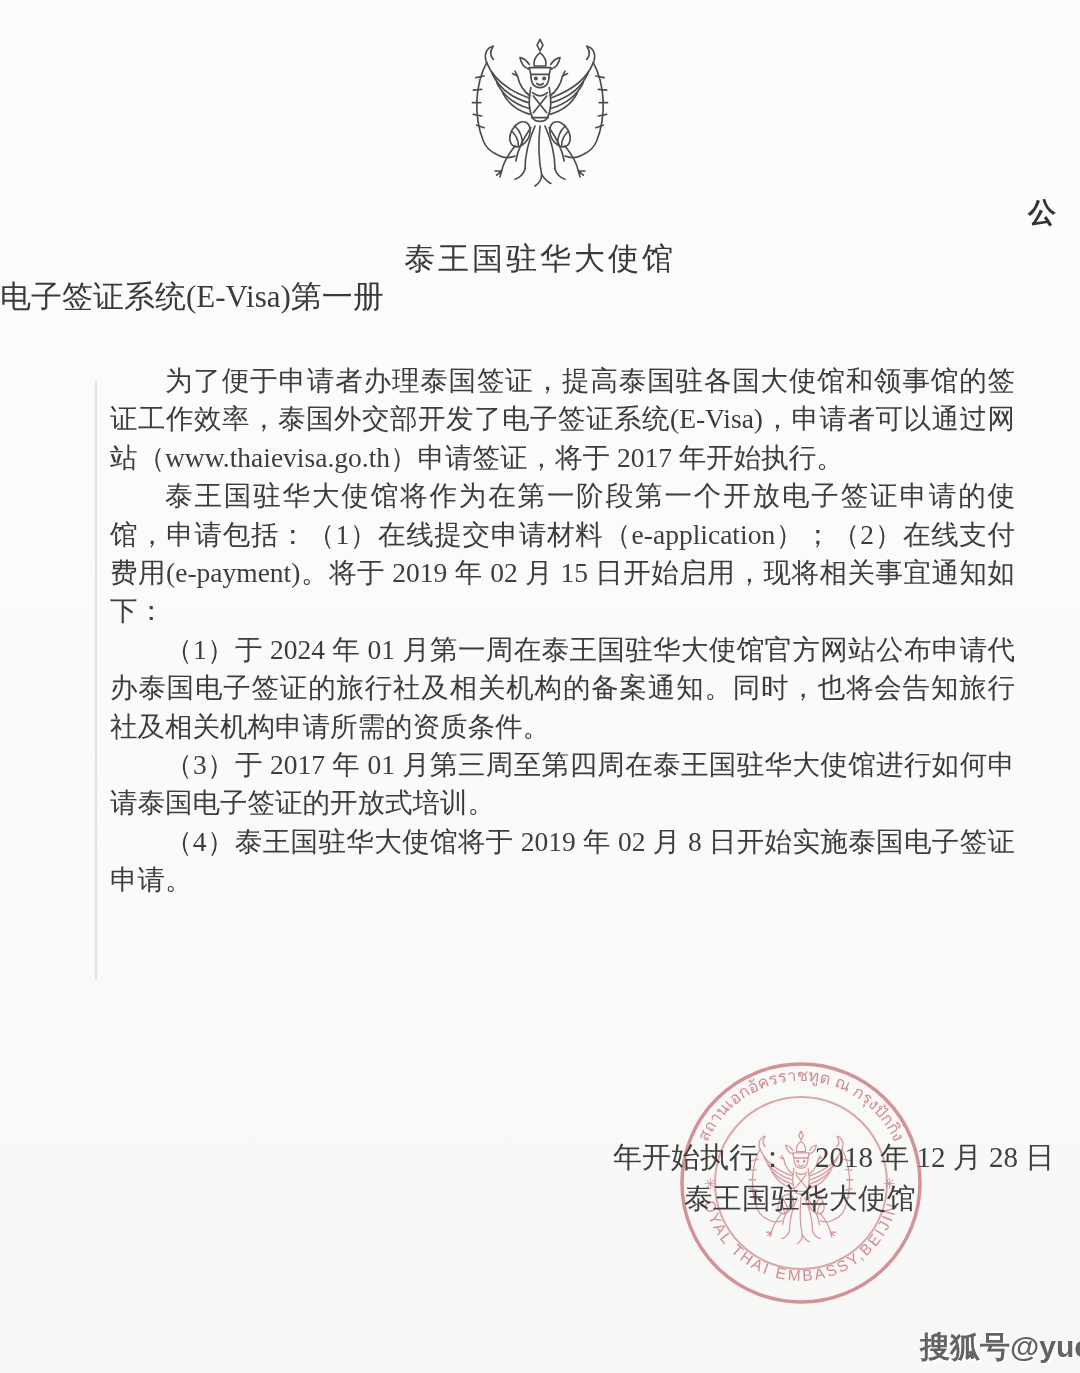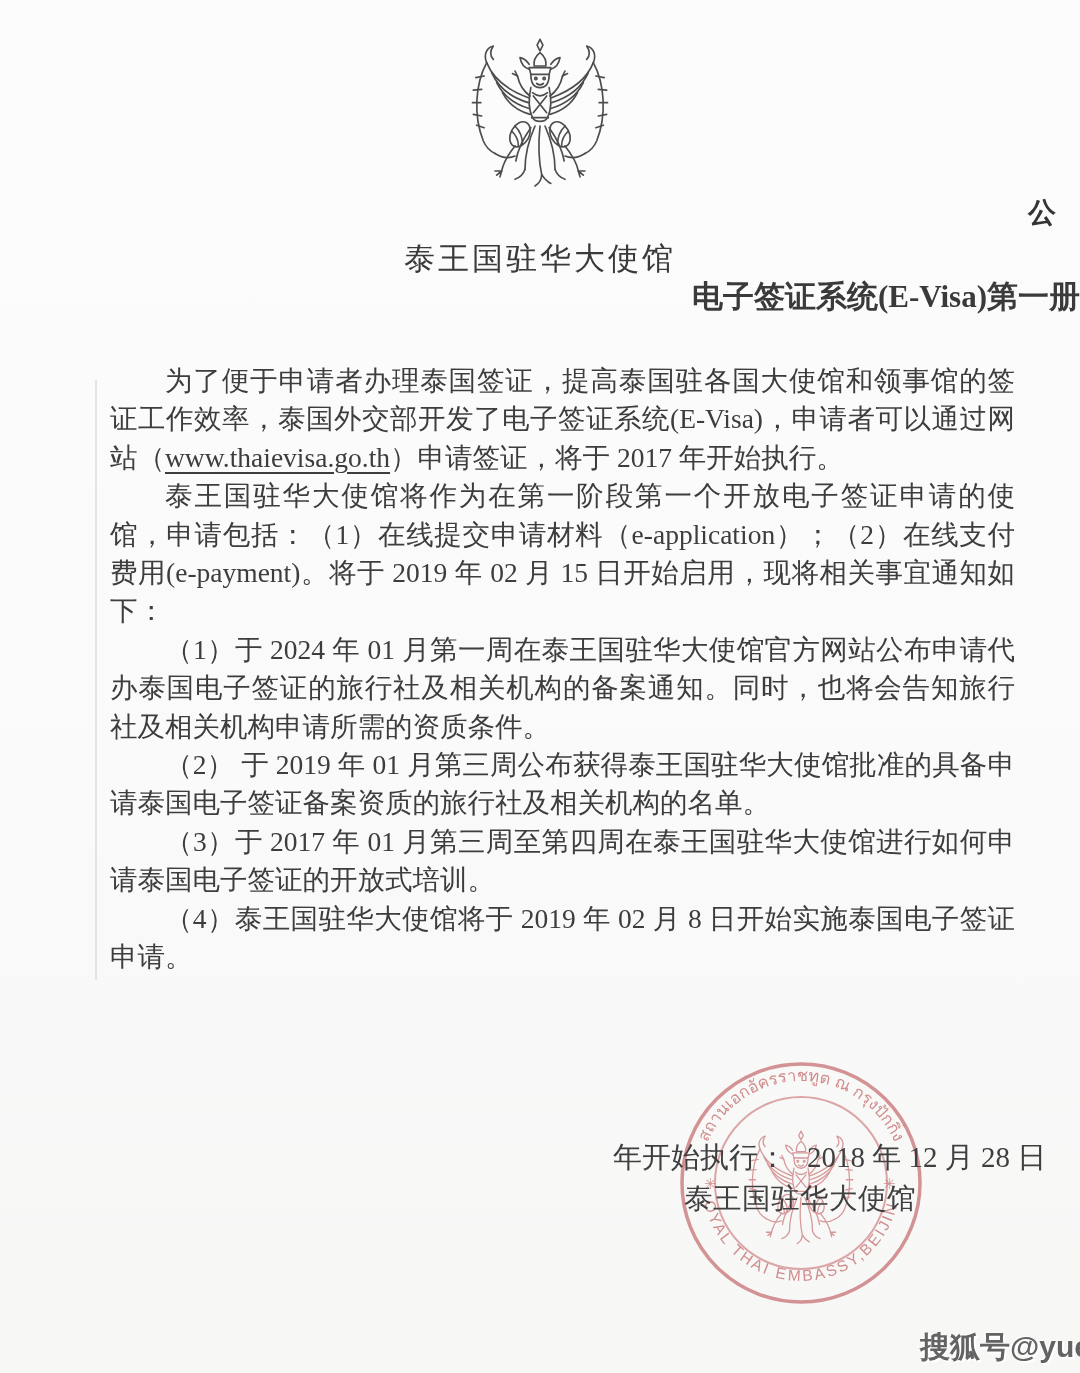--- a/index.html
+++ b/index.html
@@ -19,42 +19,42 @@
   .doc-title{
     position:absolute;top:194px;left:0;width:100%;
     text-align:right;font-size:28px;font-weight:600;color:#343434;margin-left:32px;
   }
   .doc-org{
     position:absolute;top:238px;left:0;width:100%;
     text-align:center;font-size:31px;letter-spacing:3px;color:#3a3a3a;
   }
   .doc-subtitle{
     position:absolute;top:276px;left:0;width:100%;
-    text-align:right;font-size:31px;color:#3a3a3a;font-weight:bold;
+    text-align:left;font-size:31px;color:#3a3a3a;
   }
   .doc-body{
     position:absolute;left:110px;top:362px;width:905px;
     font-size:27.5px;line-height:38.4px;
     text-align:justify;color:#3d3d3d;
   }
   .doc-body p{margin:0;text-indent:2em;}
-  .url-link{text-decoration:underline;text-underline-offset:5px;}
+  .url-link{text-underline-offset:5px;}
   .scan-line{
     position:absolute;left:95px;top:380px;width:2px;height:600px;
     background:rgba(110,110,110,.16);
   }
   .stamp{
     position:absolute;left:676px;top:1058px;width:250px;height:250px;
     opacity:.88;
   }
   .date-line{
     position:absolute;left:613px;top:1138px;
     font-size:29px;color:#3f3f3f;white-space:nowrap;
   }
-  .date-line .date-value{margin-left:20px;}
+  .date-line .date-value{margin-left:28px;}
   .signature-line{
     position:absolute;left:684px;top:1180px;
     font-size:28.5px;letter-spacing:0.5px;color:#3f3f3f;white-space:nowrap;
   }
   .watermark{
     position:absolute;left:920px;top:1327px;
     font-family:"Liberation Sans","DejaVu Sans",sans-serif;
     font-size:30px;font-weight:700;color:#636363;
     text-shadow:2px 2px 0 #ffffff,-1px -1px 0 rgba(255,255,255,.7);
     white-space:nowrap;
@@ -118,21 +118,20 @@
   <div class="doc-title">公　告</div>
   <div class="doc-org">泰王国驻华大使馆</div>
   <div class="doc-subtitle">电子签证系统(E-Visa)第一册</div>
 
   <div class="scan-line"></div>
 
   <div class="doc-body">
     <p><span>为了便于申请者办理泰国签证，提高泰国驻各国大使馆和领事馆的签证工作效率，泰国外交部开发了电子签证系统(E-Visa)，申请者可以通过网站（</span><span class="url-link">www.thaievisa.go.th</span><span>）申请签证，将于 2017 年开始执行。</span></p>
     <p>泰王国驻华大使馆将作为在第一阶段第一个开放电子签证申请的使馆，申请包括：（1）在线提交申请材料（e-application）；（2）在线支付费用(e-payment)。将于 2019 年 02 月 15 日开始启用，现将相关事宜通知如下：</p>
     <p>（1）于 2024 年 01 月第一周在泰王国驻华大使馆官方网站公布申请代办泰国电子签证的旅行社及相关机构的备案通知。同时，也将会告知旅行社及相关机构申请所需的资质条件。</p>
-    <p>（2） 于 2019 年 01 月第三周公布获得泰王国驻华大使馆批准的具备申请泰国电子签证备案资质的旅行社及相关机构的名单。</p>
     <p>（3）于 2017 年 01 月第三周至第四周在泰王国驻华大使馆进行如何申请泰国电子签证的开放式培训。</p>
     <p>（4）泰王国驻华大使馆将于 2019 年 02 月 8 日开始实施泰国电子签证申请。</p>
   </div>
 
   <svg class="stamp" viewBox="0 0 250 250" aria-hidden="true">
     <g stroke="#c4686a" fill="none">
       <circle cx="125" cy="125" r="119" stroke-width="3.5" opacity=".8"></circle>
       <circle cx="125" cy="125" r="86" stroke-width="2" opacity=".65"></circle>
     </g>
     <defs>

